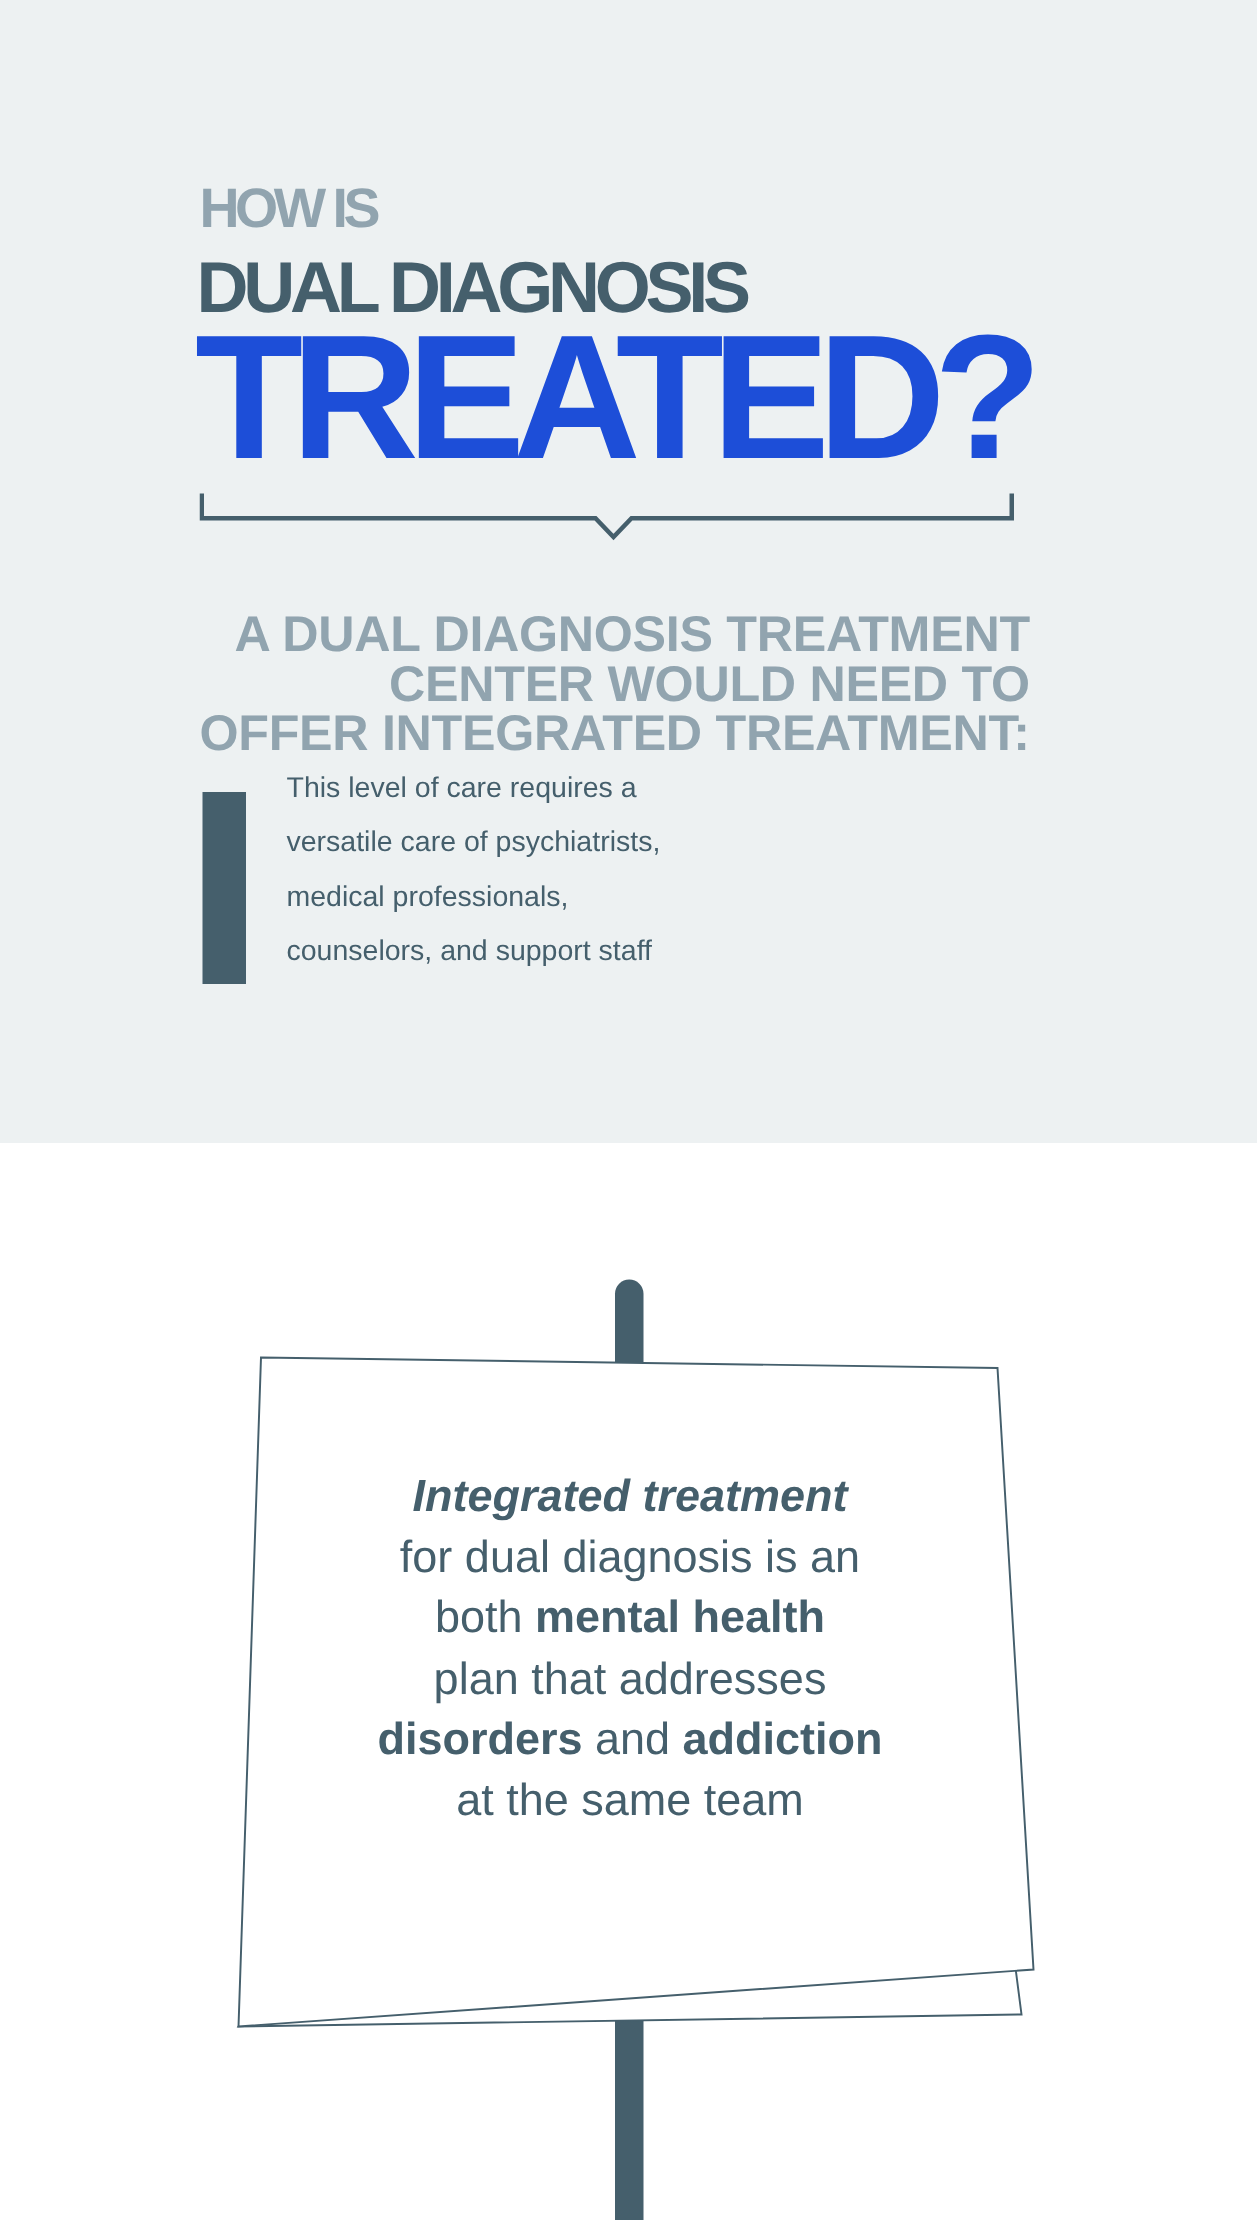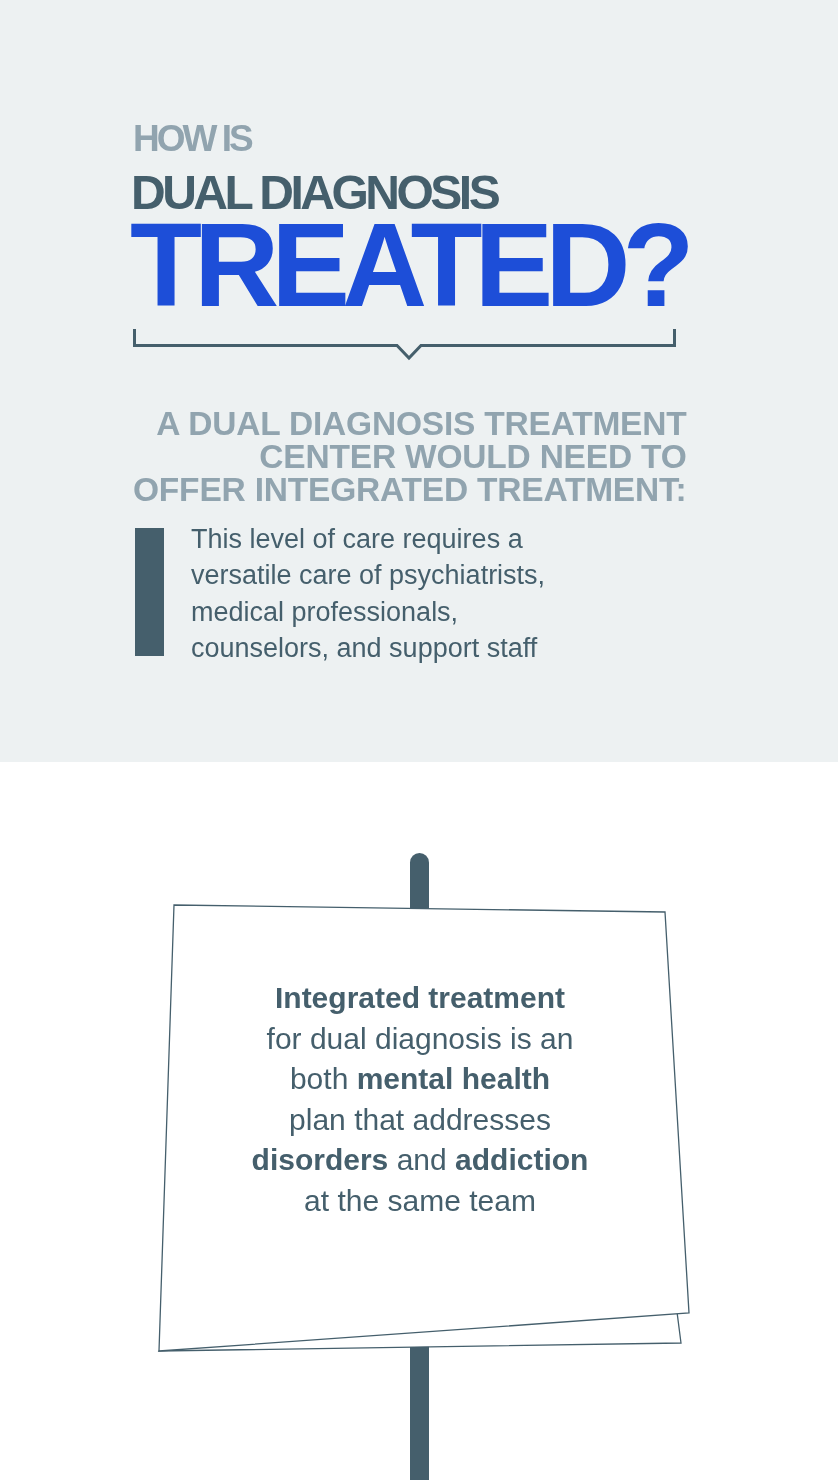--- a/index.html
+++ b/index.html
@@ -5,27 +5,27 @@
   html, body { margin: 0; padding: 0; }
   body { width: 838px; height: 1480px; position: relative; overflow: hidden; background: #ffffff; font-family: "Liberation Sans", sans-serif; }
   .top { position: absolute; left: 0; top: 0; width: 838px; height: 762px; background: #edf1f2; }
   .t-how { position: absolute; left: 133px; top: 113px; font-size: 37px; font-weight: 700; color: #91a4af; letter-spacing: -3px; line-height: 52px; }
   .t-dual { position: absolute; left: 131px; top: 160px; font-size: 48px; font-weight: 700; color: #455f6c; letter-spacing: -3.5px; line-height: 66px; }
   .t-treated { position: absolute; left: 130px; top: 206px; font-size: 118px; font-weight: 700; color: #1d4ed8; letter-spacing: -8px; line-height: 118px; }
   .bracket { position: absolute; left: 133px; top: 326px; }
   .subhead { position: absolute; left: 133px; top: 407px; font-size: 33.5px; font-weight: 700; color: #91a4af; line-height: 33px; letter-spacing: -0.2px; text-align: right; }
   .subhead div { white-space: nowrap; }
   .bar { position: absolute; left: 135px; top: 528px; width: 29px; height: 128px; background: #455f6c; }
-  .desc { position: absolute; left: 191px; top: 521px; font-size: 27px; color: #455f6c; line-height: 36.3px; }
+  .desc { position: absolute; left: 191px; top: 508px; font-size: 19px; color: #455f6c; line-height: 36.3px; }
   .desc div { white-space: nowrap; }
   .sign-svg { position: absolute; left: 0; top: 0; }
   .sign-text { position: absolute; left: 200px; top: 978px; width: 440px; text-align: center; font-size: 30px; color: #455f6c; line-height: 40.5px; }
   .sign-text div { white-space: nowrap; }
   .b { font-weight: 700; }
-  .bi { font-weight: 700; }
+  .bi { font-weight: 700; font-style: italic; }
 </style>
 </head>
 <body>
 
 <div class="top"></div>
 
 <div class="t-how">HOW IS</div>
 <div class="t-dual">DUAL DIAGNOSIS</div>
 <div class="t-treated">TREATED?</div>
 

